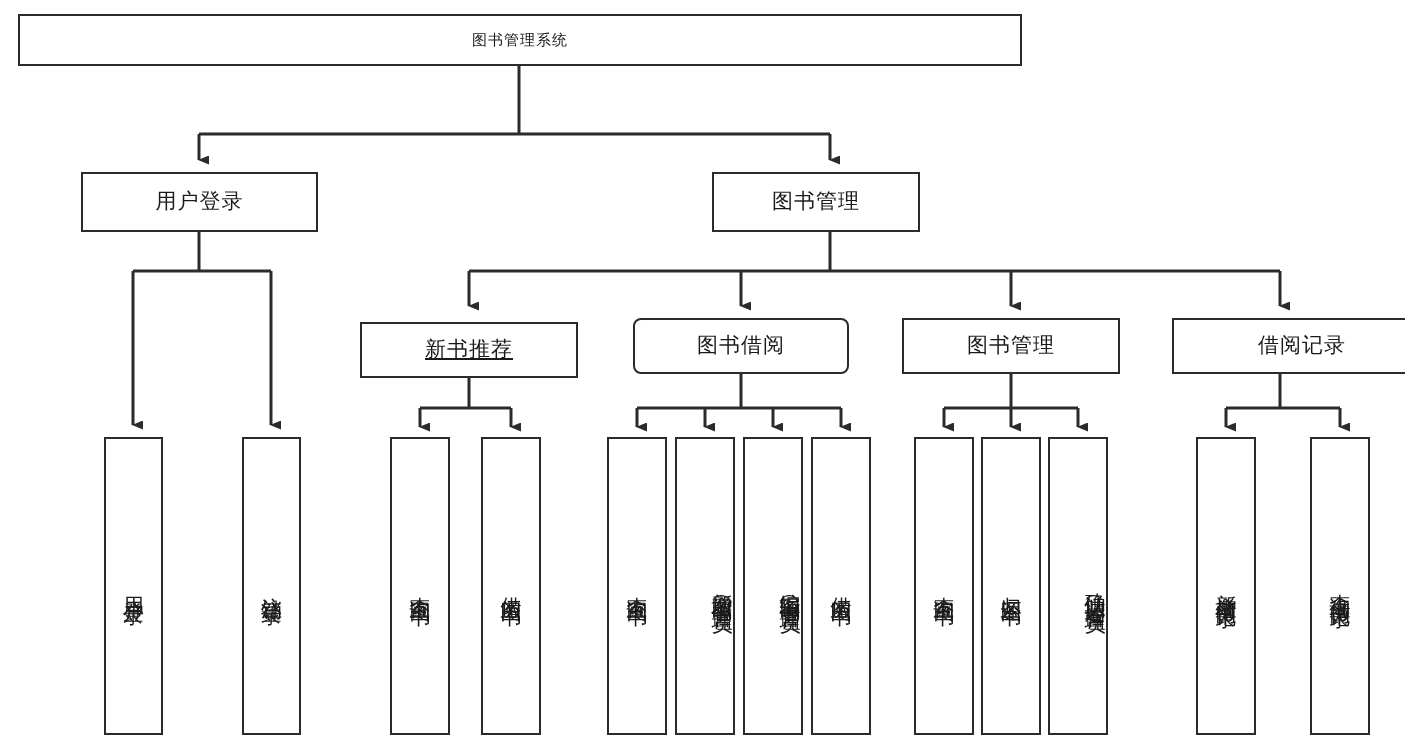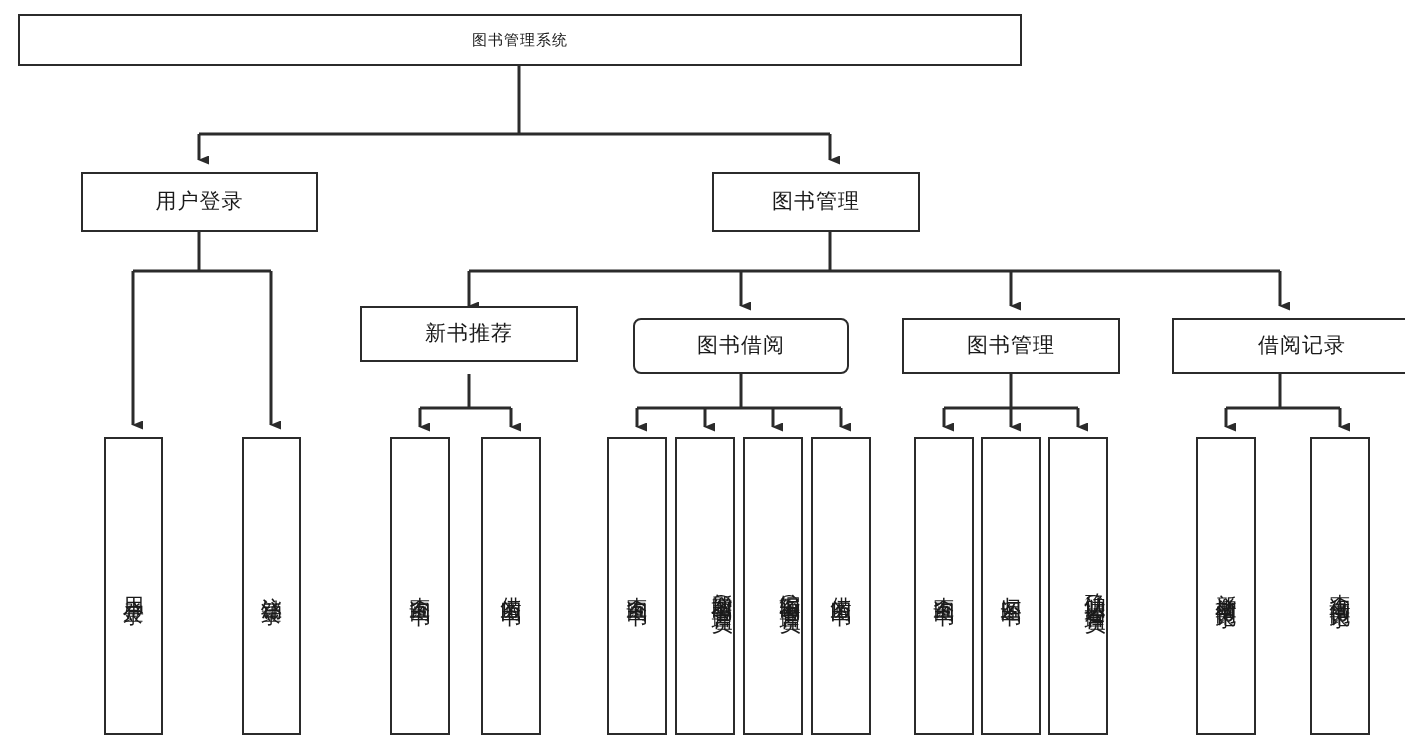--- a/index.html
+++ b/index.html
@@ -130,21 +130,21 @@
       <path d="M1340,408 L1340,427" marker-end="url(#arrowhead)"></path>
     </g>
   </svg>
 
   <div class="node node-h node-root" style="left:18px; top:14px; width:1004px; height:52px;">图书管理系统</div>
 
   <div class="node node-h" style="left:81px; top:172px; width:237px; height:60px;">用户登录</div>
 
   <div class="node node-h" style="left:712px; top:172px; width:208px; height:60px;">图书管理</div>
 
-  <div class="node node-h" style="left:360px; top:306px; width:218px; height:56px;">新书推荐</div>
+  <div class="node node-h" style="left:360px; top:322px; width:218px; height:56px;text-decoration:underline;">新书推荐</div>
 
   <div class="node node-h" style="left:633px; top:318px; width:216px; height:56px;border-radius:8px;">图书借阅</div>
 
   <div class="node node-h" style="left:902px; top:318px; width:218px; height:56px;">图书管理</div>
 
   <div class="node node-h" style="left:1172px; top:318px; width:260px; height:56px;">借阅记录</div>
 
   <div class="node node-v align-center" style="left:104px; top:437px; width:59px; height:298px;">
     <span>用户登录</span>
   </div>

